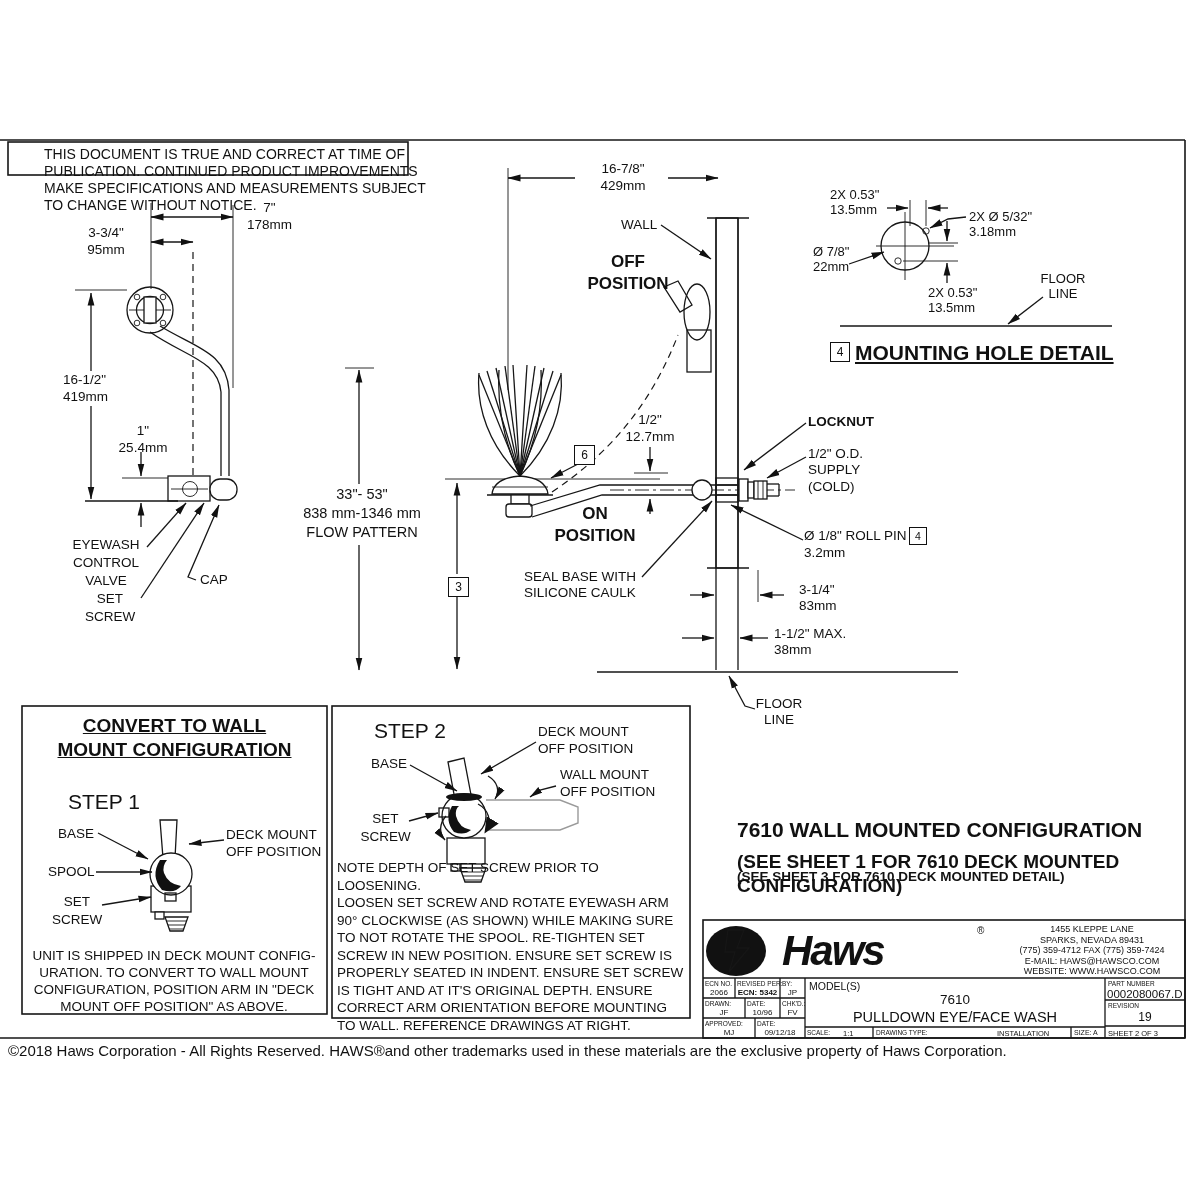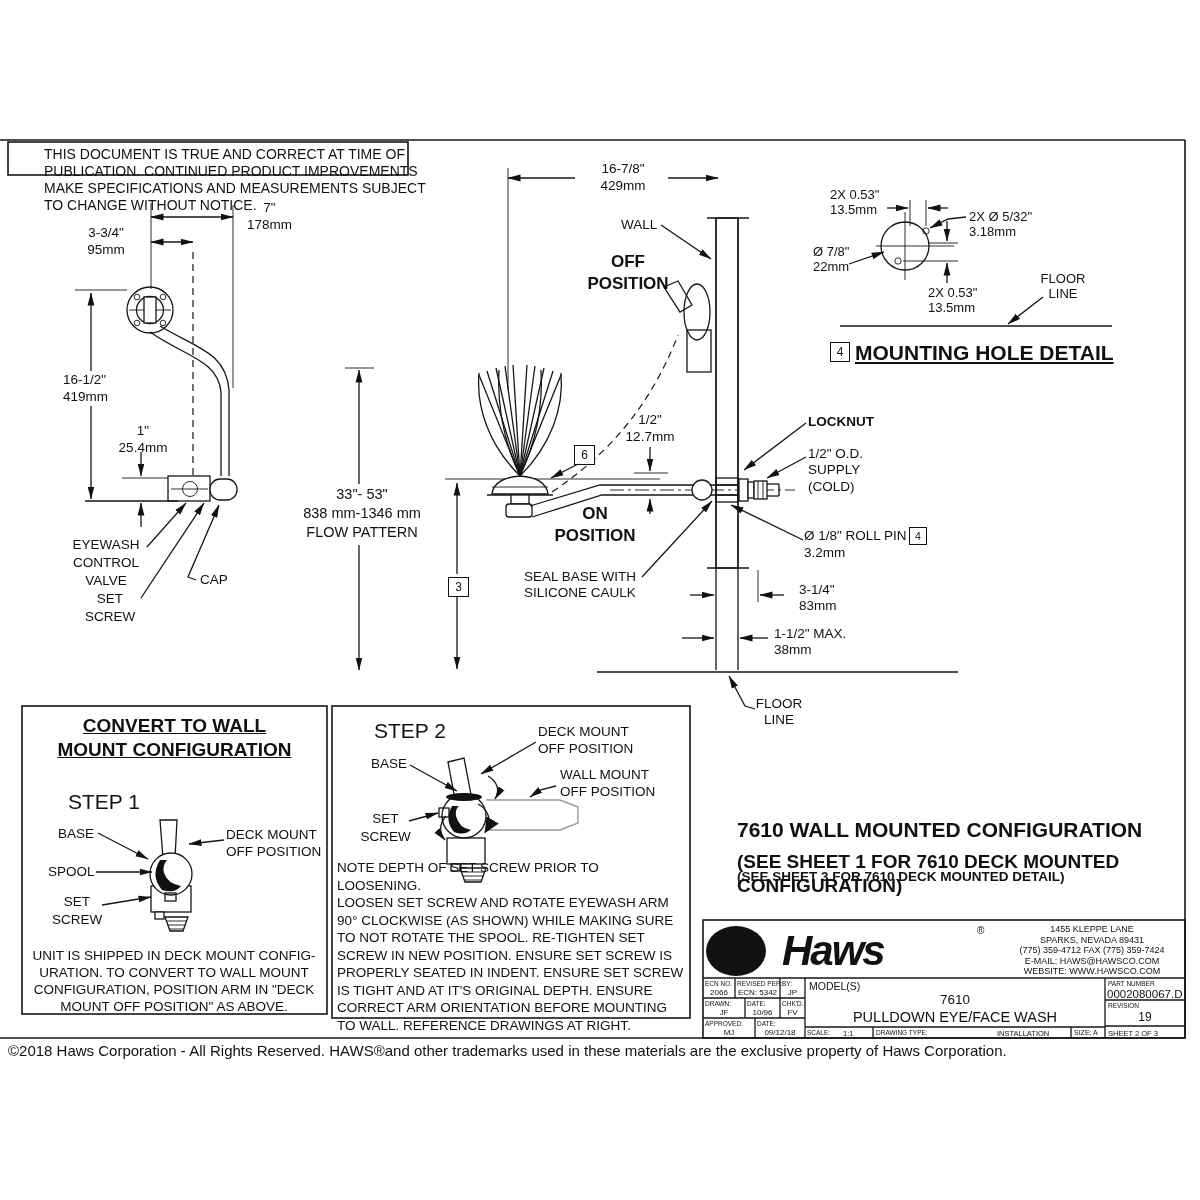--- a/index.html
+++ b/index.html
@@ -360,21 +360,21 @@
 <div class="t" style="left:977px;top:925px;font-size:10px;">®</div>
 <div class="t c" style="left:1002px;top:924px;width:180px;font-size:9px;line-height:1.18;">1455 KLEPPE LANE
 SPARKS, NEVADA  89431
 (775) 359-4712  FAX (775) 359-7424
 E-MAIL:  HAWS@HAWSCO.COM
 WEBSITE: WWW.HAWSCO.COM</div>
 
 <div class="t" style="left:705px;top:980px;font-size:6.5px;">ECN NO.</div>
 <div class="t c" style="left:703px;top:988px;width:32px;font-size:8px;">2066</div>
 <div class="t" style="left:737px;top:980px;font-size:6.5px;">REVISED PER:</div>
-<div class="t c" style="left:735px;top:988px;width:45px;font-size:8px;">ECN: 5342</div>
+<div class="t c" style="left:735px;top:988px;width:45px;font-size:8px;font-weight:bold;">ECN: 5342</div>
 <div class="t" style="left:782px;top:980px;font-size:6.5px;">BY:</div>
 <div class="t c" style="left:780px;top:988px;width:25px;font-size:8px;">JP</div>
 <div class="t" style="left:705px;top:1000px;font-size:6.5px;">DRAWN:</div>
 <div class="t c" style="left:703px;top:1008px;width:42px;font-size:8px;">JF</div>
 <div class="t" style="left:747px;top:1000px;font-size:6.5px;">DATE:</div>
 <div class="t c" style="left:745px;top:1008px;width:35px;font-size:8px;">10/96</div>
 <div class="t" style="left:782px;top:1000px;font-size:6.5px;">CHK'D.:</div>
 <div class="t c" style="left:780px;top:1008px;width:25px;font-size:8px;">FV</div>
 <div class="t" style="left:705px;top:1020px;font-size:6.5px;">APPROVED:</div>
 <div class="t c" style="left:703px;top:1028px;width:52px;font-size:8px;">MJ</div>

